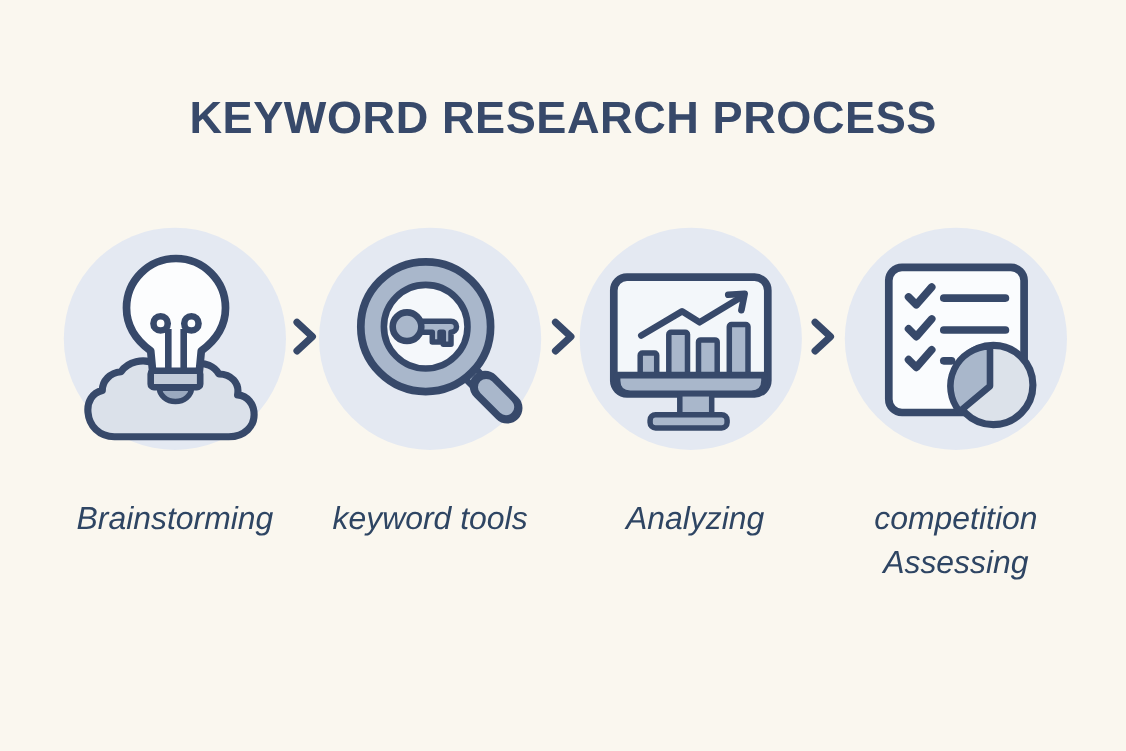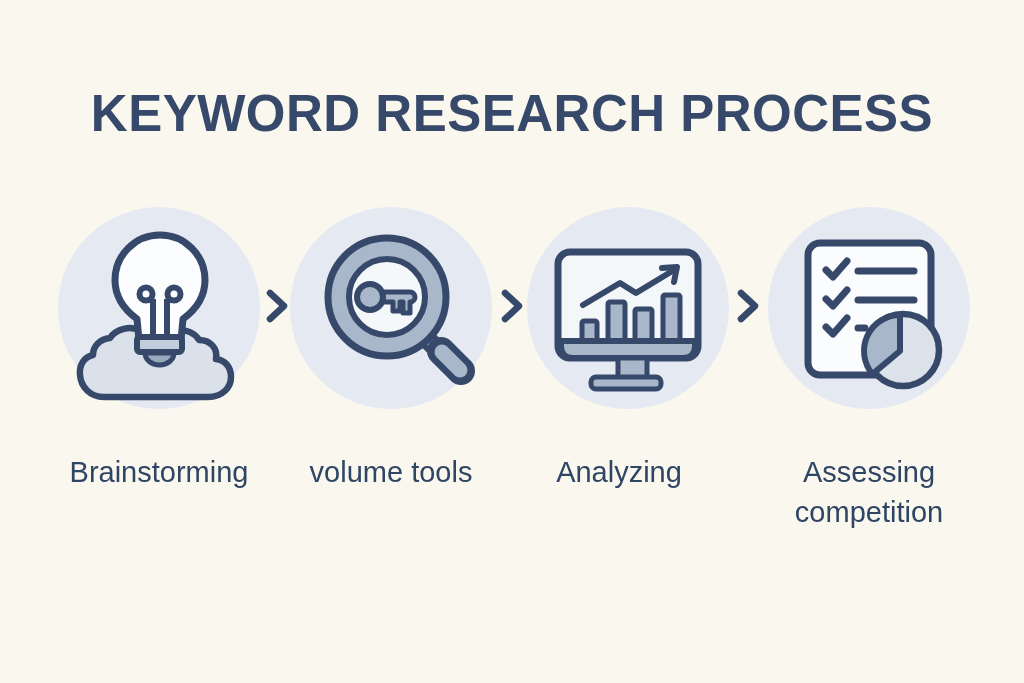--- a/index.html
+++ b/index.html
@@ -19,21 +19,21 @@
     width:1024px;height:683px;
     background:var(--bg);
     font-family:"Liberation Sans", sans-serif;
     position:relative;
     overflow:hidden;
   }
   .title{
     position:absolute;
     top:84px;left:0;width:1024px;
     text-align:center;
-    font-size:51px;
+    font-size:41px;
     font-weight:700;
     letter-spacing:0.5px;
     color:var(--navy);
   }
   .circle{
     position:absolute;
     top:207px;
     width:202px;height:202px;
     border-radius:50%;
     background:var(--circle);
@@ -45,20 +45,21 @@
     width:26px;height:40px;
   }
   .label{
     position:absolute;
     top:452px;
     width:260px;
     text-align:center;
     font-size:29px;
     line-height:40px;
     color:var(--text);
+    font-style:italic;
   }
 </style>
 </head>
 <body>
 
 <div class="title">KEYWORD RESEARCH PROCESS</div>
 
 <div class="circle" style="left:58px">
   <svg width="202" height="202" viewBox="0 0 202 202">
 
@@ -144,21 +145,21 @@
 </svg>
 <svg class="chevron" style="left:735px" viewBox="0 0 26 40">
   <polyline points="6,7 20,20 6,33" fill="none" stroke="var(--navy)" stroke-width="6.5" stroke-linecap="round" stroke-linejoin="round"></polyline>
 </svg>
 
 <div class="label" style="left:29px">
   <div>Brainstorming</div>
   <div></div>
 </div>
 <div class="label" style="left:261px">
-  <div>volume tools</div>
+  <div>keyword tools</div>
 </div>
-<div class="label" style="left:489px">
+<div class="label" style="left:502px">
   <div>Analyzing</div>
 </div>
 <div class="label" style="left:739px">
+  <div>competition</div>
   <div>Assessing</div>
-  <div>competition</div>
 </div>
 
 </body></html>

